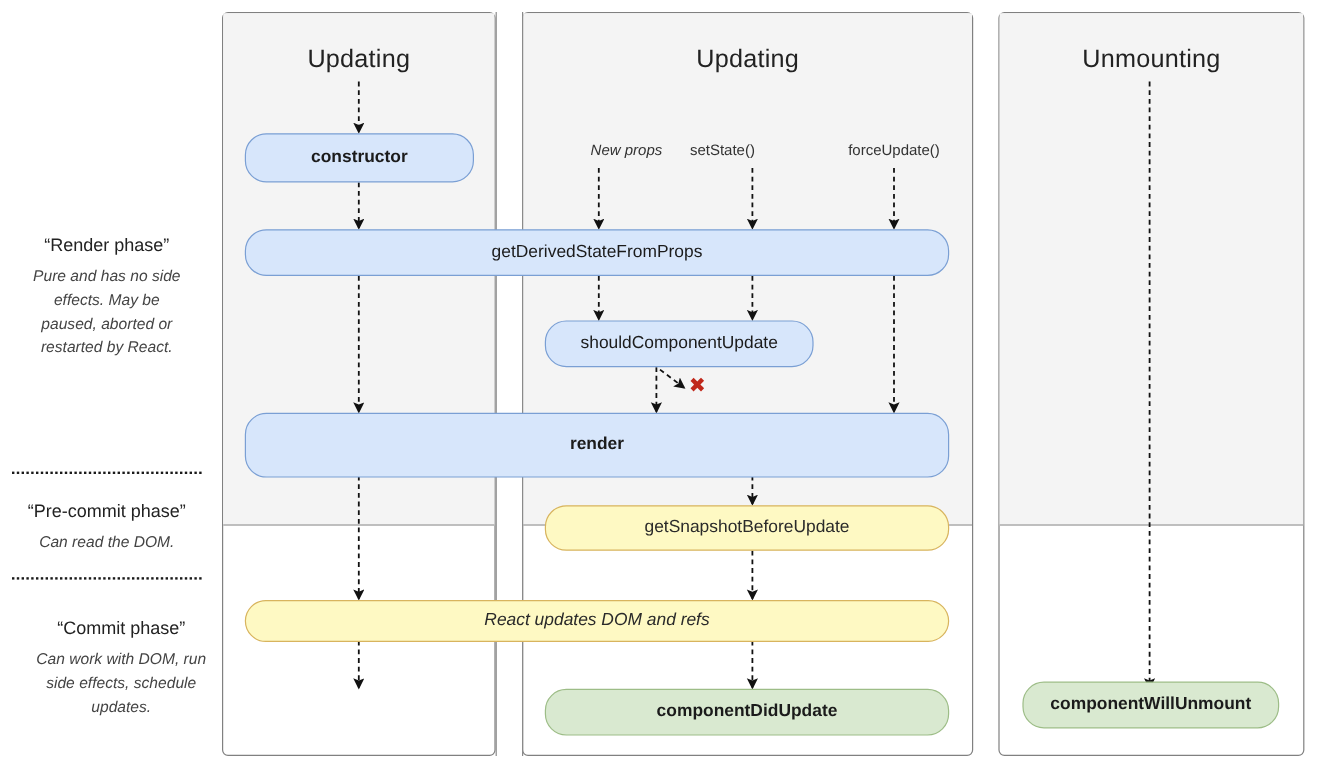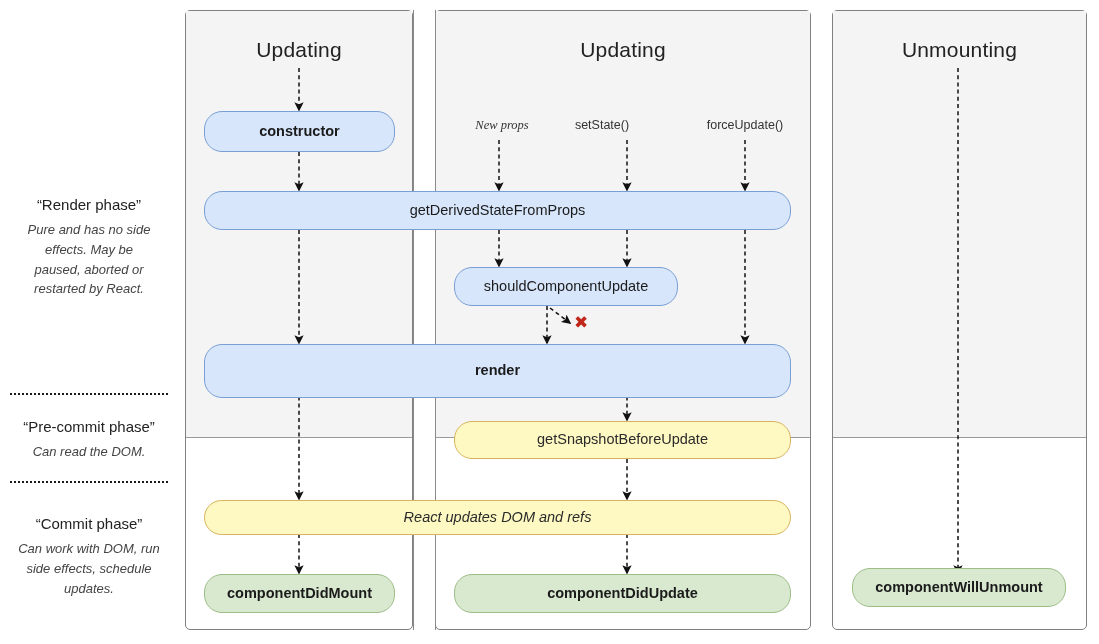--- a/index.html
+++ b/index.html
@@ -112,21 +112,21 @@
 
     <div class="dotted-sep" style="top:393px;"></div>
 
     <div class="legend-block" style="top:418px;">
       <div class="legend-title">“Pre-commit phase”</div>
       <div class="legend-body">Can read the DOM.</div>
     </div>
 
     <div class="dotted-sep" style="top:481px;"></div>
 
-    <div class="legend-block" style="top:515px;">
+    <div class="legend-block" style="top:515px;padding-left:12px;">
       <div class="legend-title">“Commit phase”</div>
       <div class="legend-body" style="padding:0 18px;">Can work with DOM, run side effects, schedule updates.</div>
     </div>
   </div>
 
   <div class="panel" style="left:185px; top:10px; width:228px; height:620px;">
     <div class="panel-grey-band" style="width:226px; height:427px;"></div>
     <div class="panel-title">Updating</div>
   </div>
 
@@ -136,21 +136,21 @@
   </div>
 
   <div class="panel" style="left:832px; top:10px; width:255px; height:620px;">
     <div class="panel-grey-band" style="width:253px; height:427px;"></div>
     <div class="panel-title">Unmounting</div>
   </div>
 
   <div class="col-divider" style="left:413px; top:10px; height:620px;"></div>
   <div class="col-divider" style="left:435px; top:10px; height:620px;"></div>
 
-  <div class="src-label italic" style="left:502px; top:118px;font-family:Liberation Serif, serif;">New props</div>
+  <div class="src-label italic" style="left:522px; top:118px;">New props</div>
   <div class="src-label" style="left:602px; top:118px;text-align:right;">setState()</div>
   <div class="src-label" style="left:745px; top:118px;">forceUpdate()</div>
 
   <svg class="arrows" viewBox="0 0 1099 644">
     <defs>
       <marker id="ah" markerWidth="9" markerHeight="9" refX="5.2" refY="3.1" orient="auto" markerUnits="strokeWidth">
         <path d="M0,0 L6.2,3.1 L0,6.2 L1.3,3.1 z" fill="#111111"></path>
       </marker>
     </defs>
     <g stroke="#111111" stroke-width="1.5" fill="none" stroke-dasharray="4,3.2" marker-end="url(#ah)">
@@ -191,19 +191,18 @@
   <div class="box blue" style="left:204px; top:191px; width:587px; height:39px;">getDerivedStateFromProps</div>
 
   <div class="box blue" style="left:454px; top:267px; width:224px; height:39px;">shouldComponentUpdate</div>
 
   <div class="box blue bold" style="left:204px; top:344px; width:587px; height:54px;">render</div>
 
   <div class="box yellow" style="left:454px; top:421px; width:337px; height:38px;">getSnapshotBeforeUpdate</div>
 
   <div class="box yellow italic" style="left:204px; top:500px; width:587px; height:35px;">React updates DOM and refs</div>
 
-  <div class="box green bold" style="left:204px; top:574px; width:191px; height:39px;">componentDidMount</div>
 
   <div class="box green bold" style="left:454px; top:574px; width:337px; height:39px;">componentDidUpdate</div>
 
   <div class="box green bold" style="left:852px; top:568px; width:214px; height:39px;">componentWillUnmount</div>
 
 </div>
 
 </body></html>

